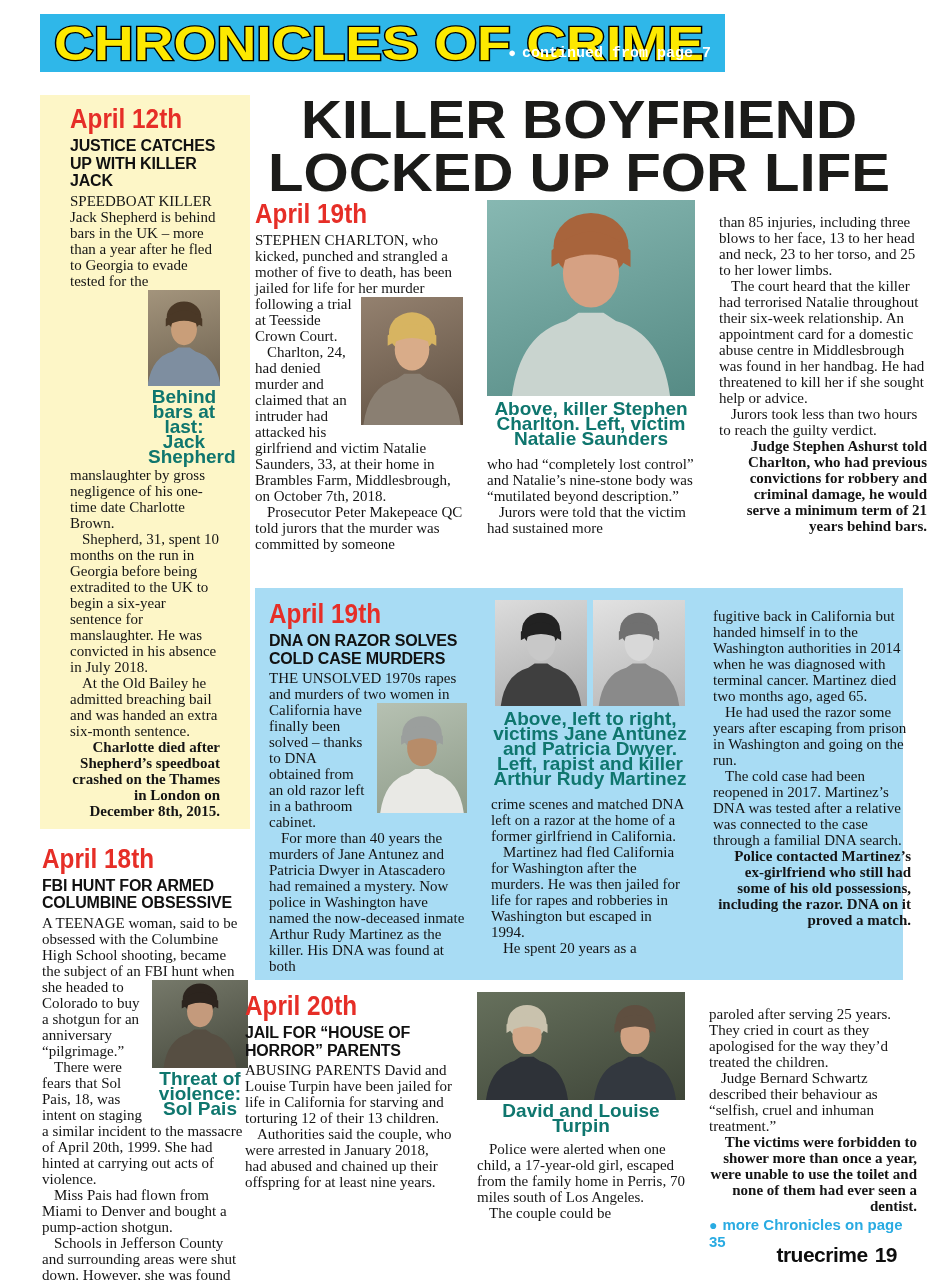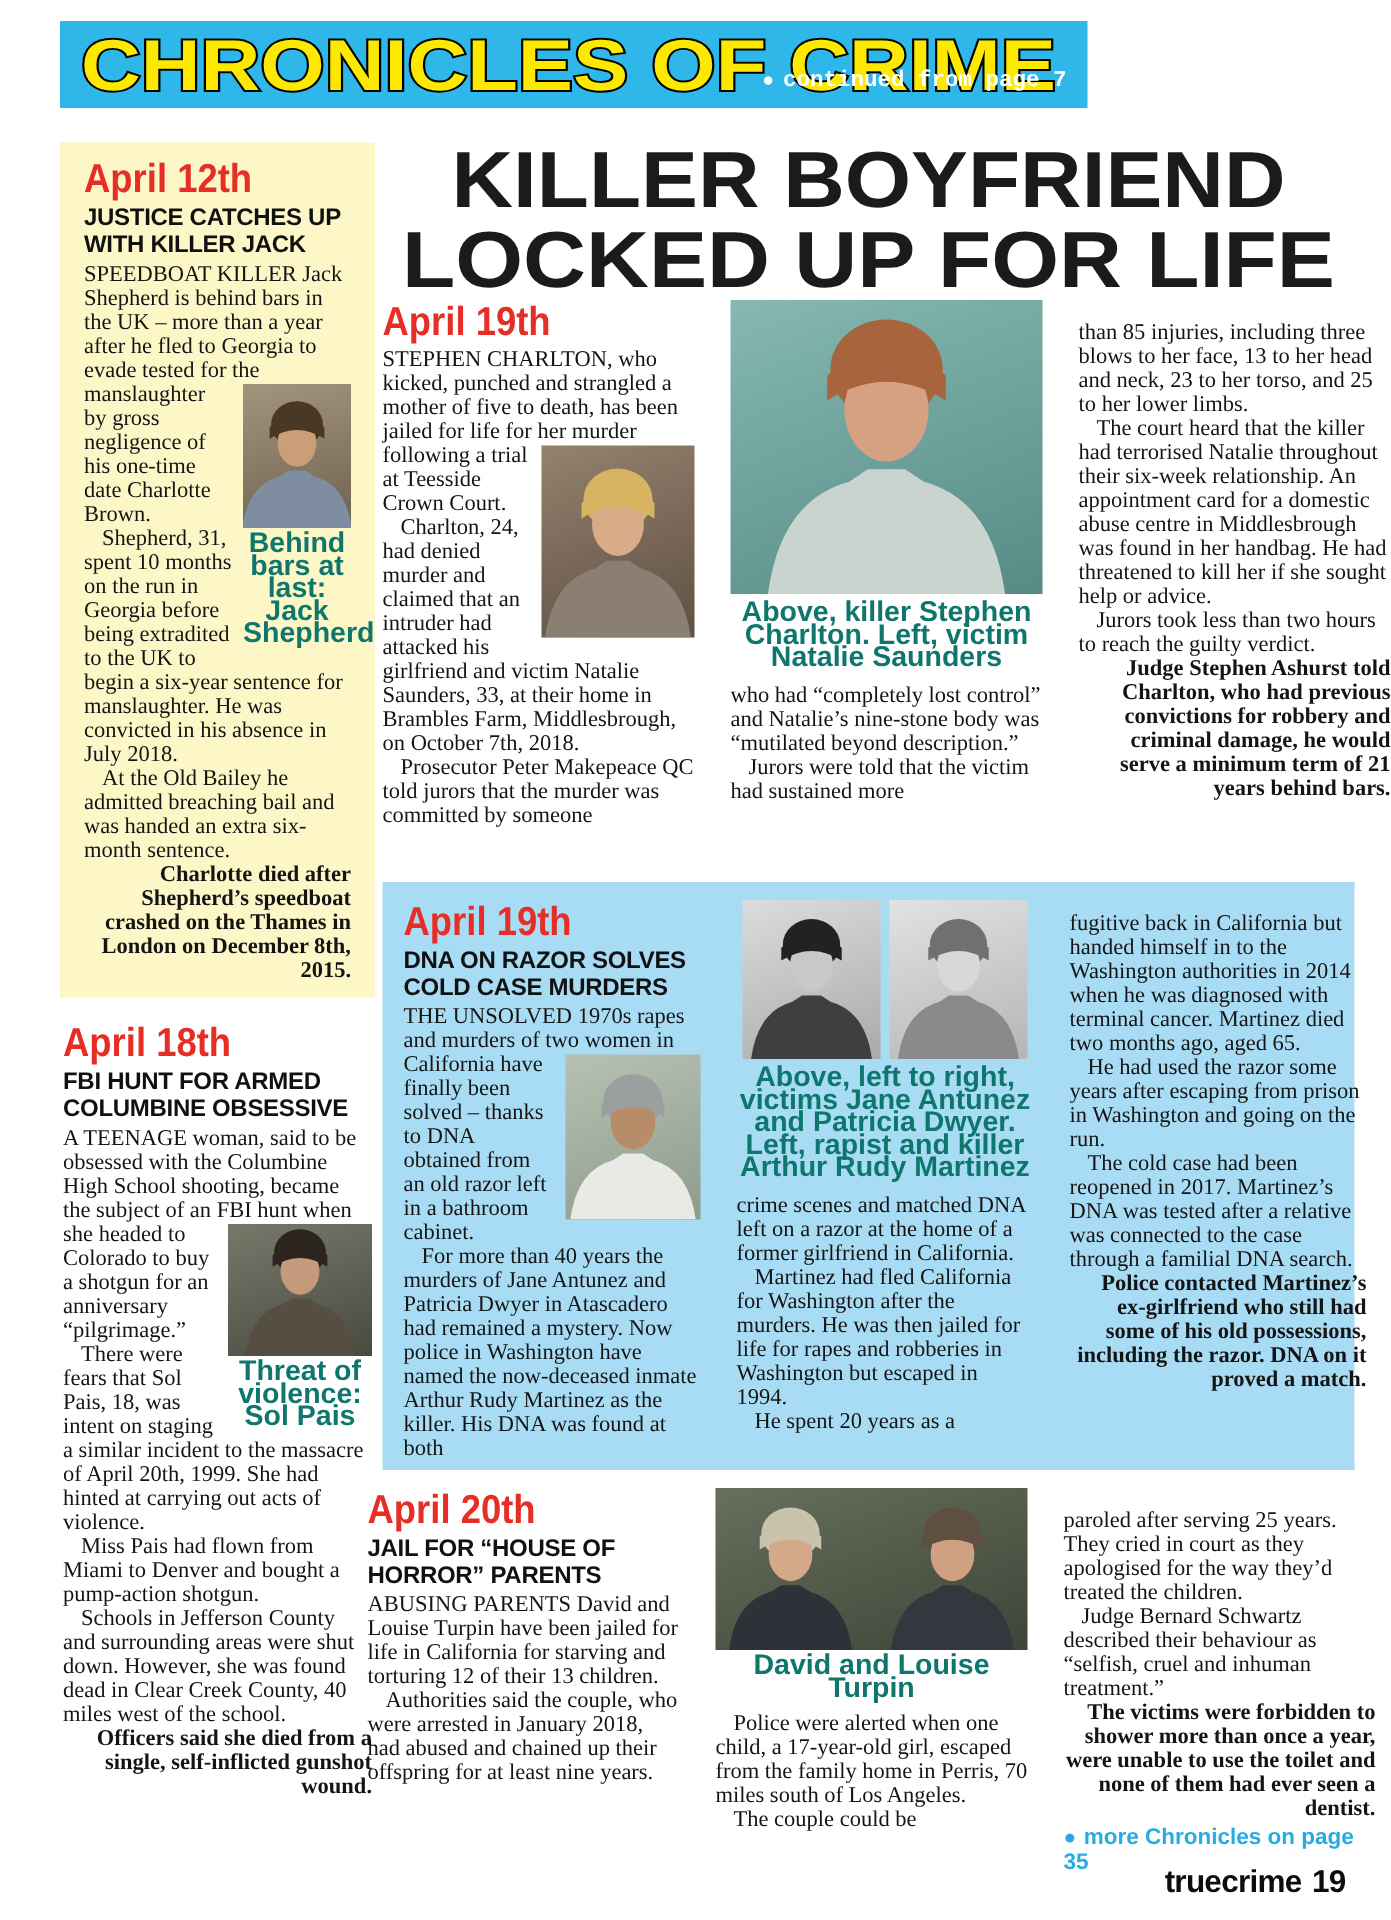--- a/index.html
+++ b/index.html
@@ -25,21 +25,21 @@
   .body p.ind { text-indent:12px; }
   .body p.bold { font-weight:bold;text-align:right; }
   
   .photo { display:block; position:relative; overflow:hidden; }
   .psvg { position:absolute; left:0; top:0; width:100%; height:100%; }
   .cap { display:block; font-family:"Liberation Sans",sans-serif; font-weight:bold;
     font-size:19px; line-height:15px; text-align:center; color:#0f766e; margin-top:3px; }
   .float-r { float:right; margin:1px 0 3px 7px; }
   
   .leftcol { position:absolute; left:40px; top:95px; width:210px; }
-  .yellowbox { background:#fdf6c7; min-height:560px; padding:10px 16px; box-sizing:border-box; }
+  .yellowbox { background:#fdf6c7; min-height:560px; padding:10px 30px; box-sizing:border-box; }
   .whitestory { padding:16px 2px 0 2px; }
   
   .cols { display:flex; gap:24px; }
   .cols .col { width:208px; flex:0 0 auto; }
   .charlton { position:absolute; left:255px; top:200px; width:648px; }
   .bluebox { position:absolute; left:255px; top:588px; width:648px; height:392px;
     background:#a8dcf4; padding:12px 14px; box-sizing:border-box; }
   .bluebox .col { width:198px; }
   .turpin { position:absolute; left:245px; top:992px; width:648px; }
   .pt { padding-top:14px; }

